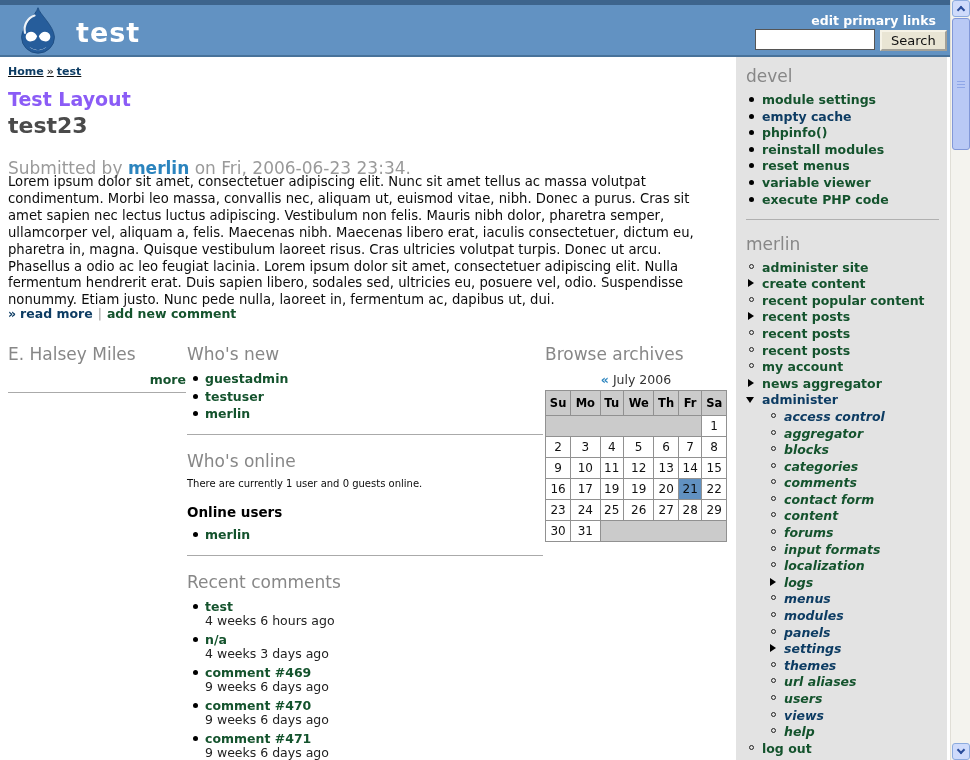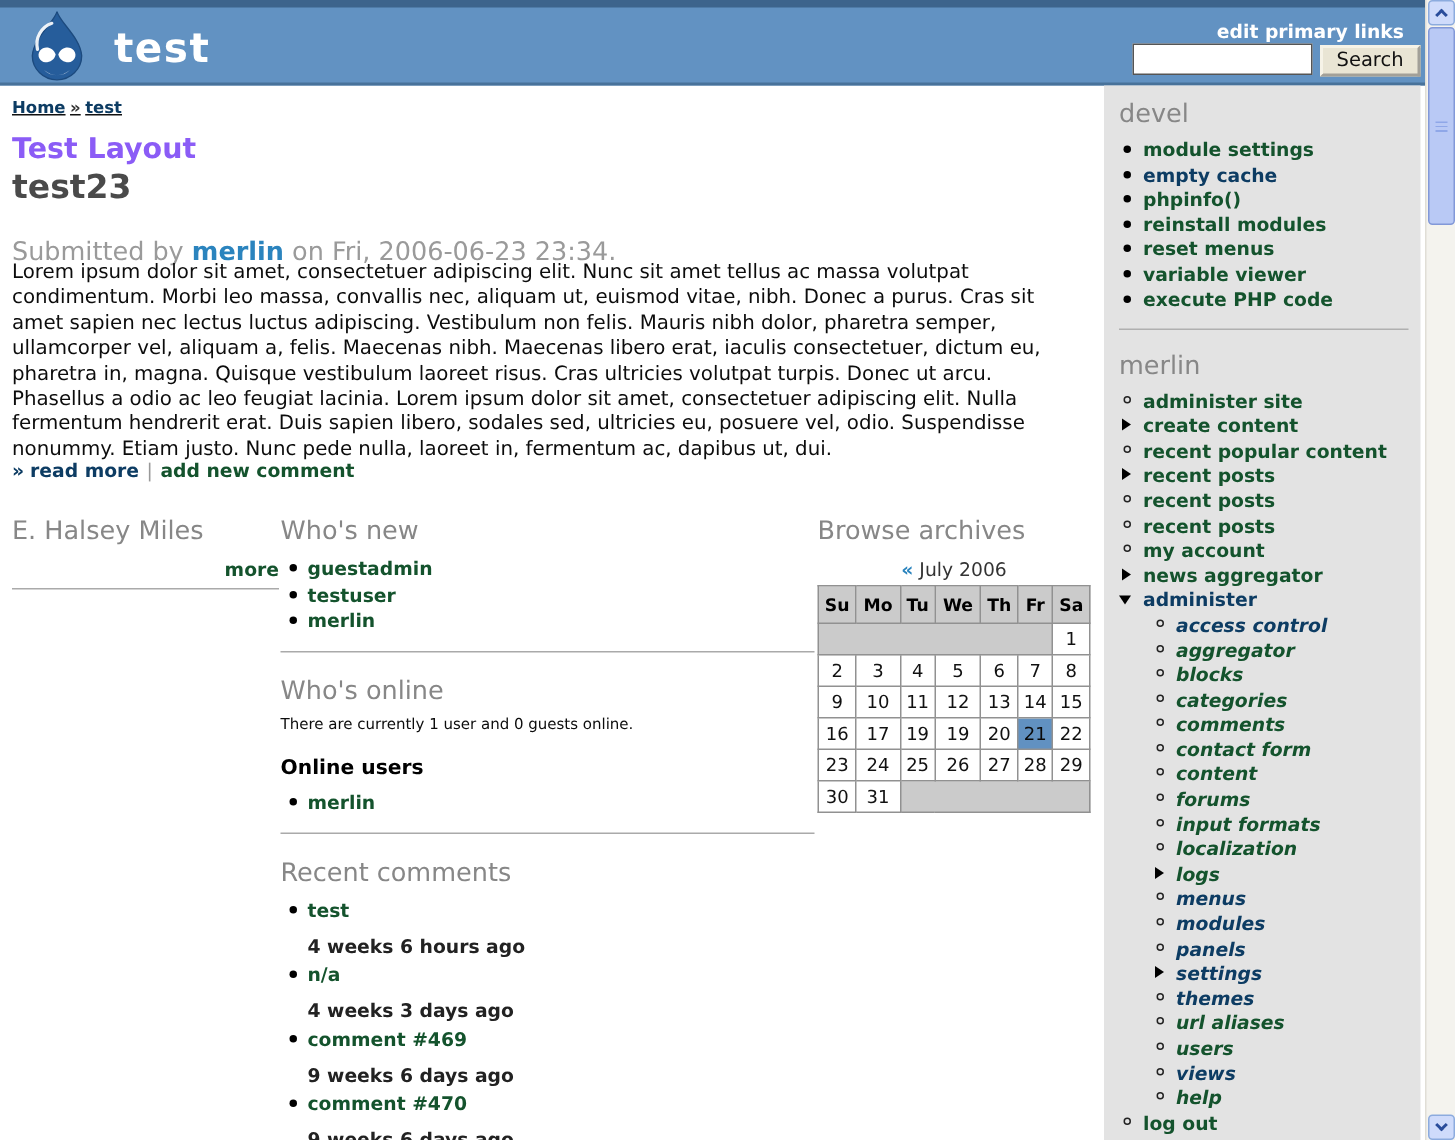--- a/index.html
+++ b/index.html
@@ -49,21 +49,21 @@
 
   ul.plain { list-style:none; margin:8px 0 0 4px; }
   ul.plain li { position:relative; padding-left:14px; margin-bottom:4.5px; line-height:13px;
     font-size:12.5px; }
   .disc { position:absolute; left:2px; top:4px; width:5px; height:5px; border-radius:50%;
     background:#000; }
   .block-hr2 { border:none; border-top:1px solid #aaa; margin:14px 0 16px 0; }
   #online-status { font-size:10px; margin-top:7px; color:#0c0c0c; }
   #online-subtitle { font-size:13.5px; font-weight:bold; margin-top:15px; color:#000; }
   #comments-list li { margin-bottom:6px; }
-  #comments-list .time { font-size:12.5px; color:#222; font-weight:bold; margin-top:11px; }
+  #comments-list .time { font-size:12.5px; color:#222; font-weight:normal; margin-top:1px; }
 
   
   #cal-title { width:182px; text-align:center; font-size:12.5px; margin-top:8px; color:#333; }
   #cal-title .back { color:#2b84be; font-weight:bold; margin-right:4px; }
   #calendar { border-collapse:collapse; width:182px; margin-top:3px; }
   #calendar th { background:#cbcbcb; border:1px solid #919191; font-size:11.5px;
     padding:5px 0; text-align:center; color:#000; }
   #calendar td { border:1px solid #919191; background:#fff; font-size:12px; text-align:center;
     padding:3px 0; color:#111; }
   #calendar td.empty { background:#cbcbcb; }

